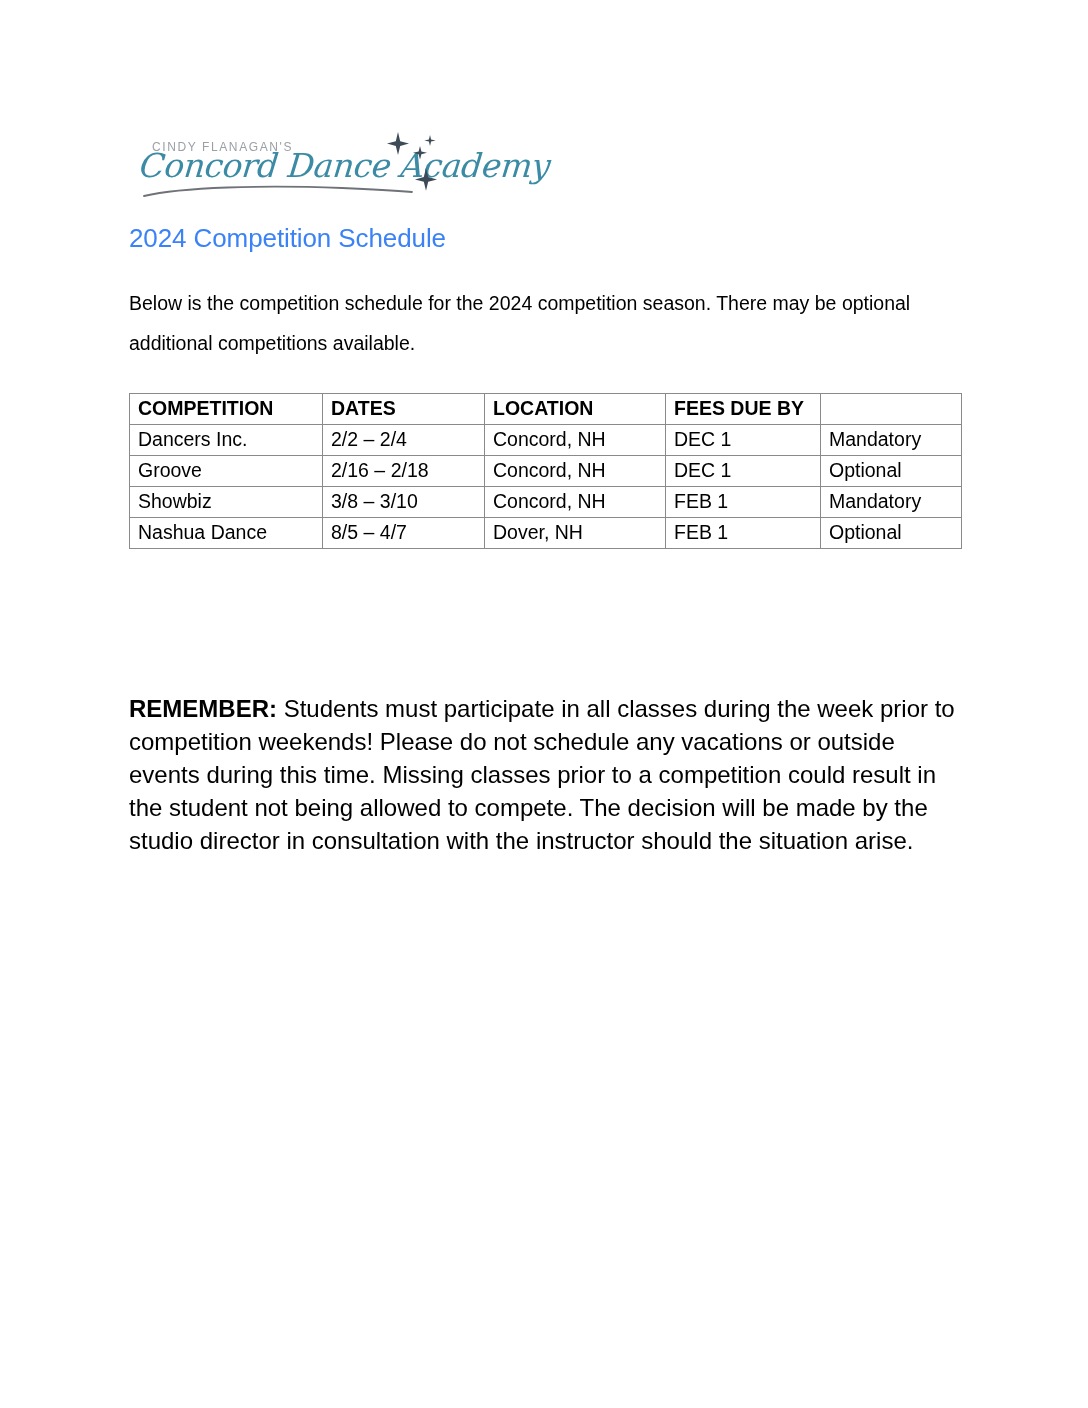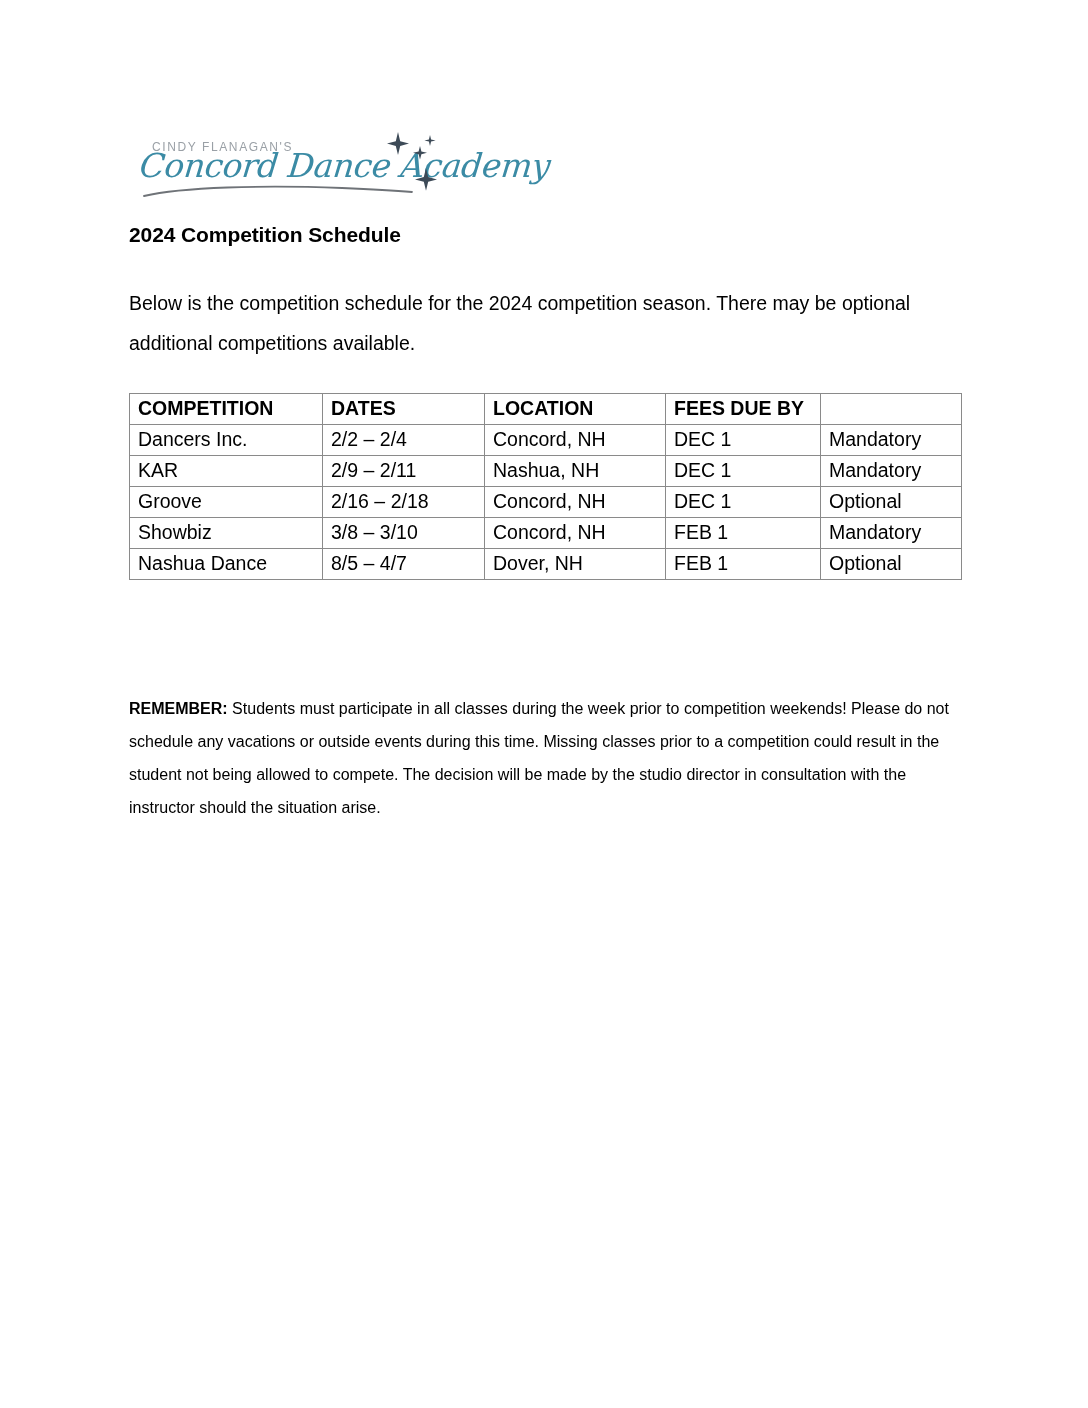--- a/index.html
+++ b/index.html
@@ -71,24 +71,24 @@
     width: 80px;
     height: 70px;
     overflow: visible;
   }
 
   
   .doc-title {
     position: absolute;
     left: 129px;
     top: 223px;
-    font-size: 21px;
-    font-weight: bold;
+    font-size: 26px;
+    font-weight: normal;
     letter-spacing: -0.1px;
-    color: #000000;
+    color: #3b82f6;
     white-space: nowrap;
   }
   .intro-para {
     position: absolute;
     left: 129px;
     top: 283px;
     width: 830px;
     font-size: 19.5px;
     line-height: 40px;
     color: #000;
@@ -127,21 +127,21 @@
   .col-location    { width: 181px; }
   .col-fees        { width: 155px; }
   .col-status      { width: 141px; }
 
   
   .remember-para {
     position: absolute;
     left: 129px;
     top: 692px;
     width: 838px;
-    font-size: 16px;
+    font-size: 24px;
     line-height: 33px;
     color: #000;
   }
   .remember-para b { font-weight: bold; }
 </style>
 </head>
 <body>
 
 <div class="page">
 
@@ -187,27 +187,20 @@
       </thead>
       <tbody>
         <tr>
           <td>Dancers Inc.</td>
           <td>2/2 – 2/4</td>
           <td>Concord, NH</td>
           <td>DEC 1</td>
           <td>Mandatory</td>
         </tr>
         <tr>
-          <td>KAR</td>
-          <td>2/9 – 2/11</td>
-          <td>Nashua, NH</td>
-          <td>DEC 1</td>
-          <td>Mandatory</td>
-        </tr>
-        <tr>
           <td>Groove</td>
           <td>2/16 – 2/18</td>
           <td>Concord, NH</td>
           <td>DEC 1</td>
           <td>Optional</td>
         </tr>
         <tr>
           <td>Showbiz</td>
           <td>3/8 – 3/10</td>
           <td>Concord, NH</td>

